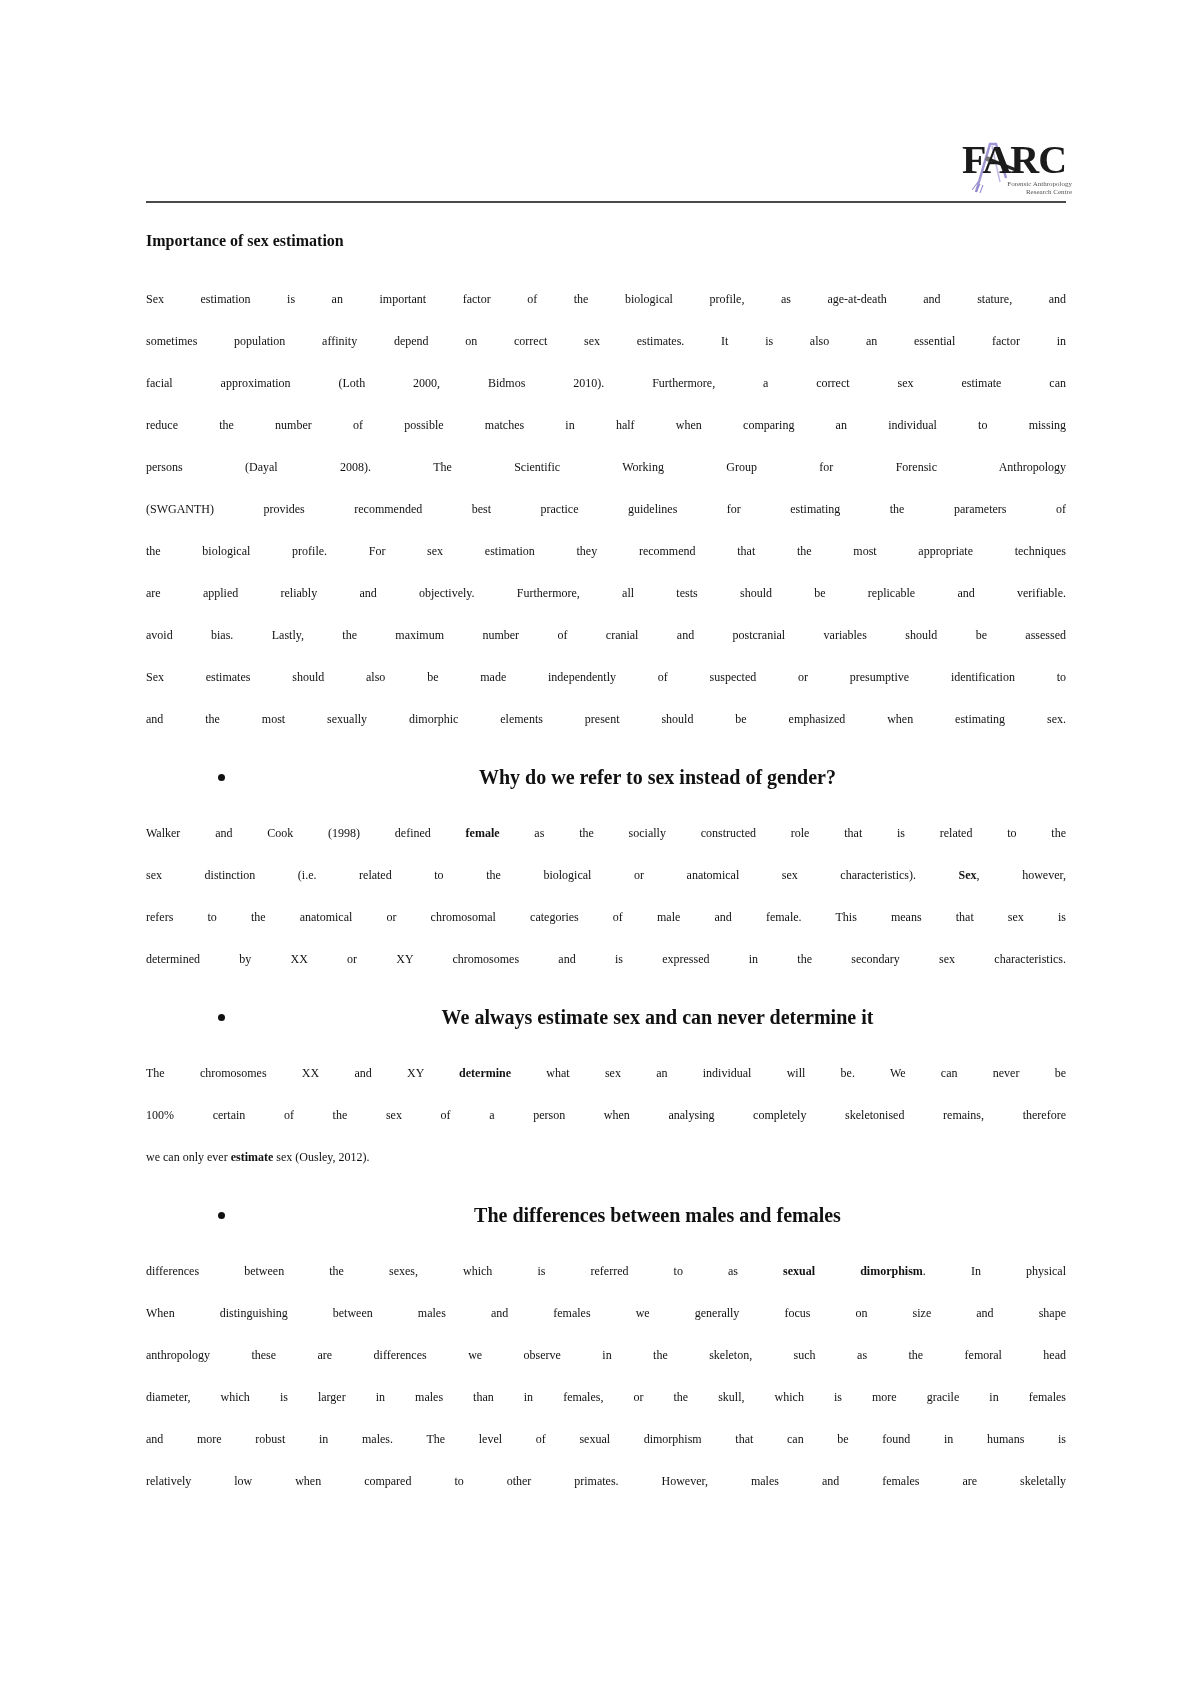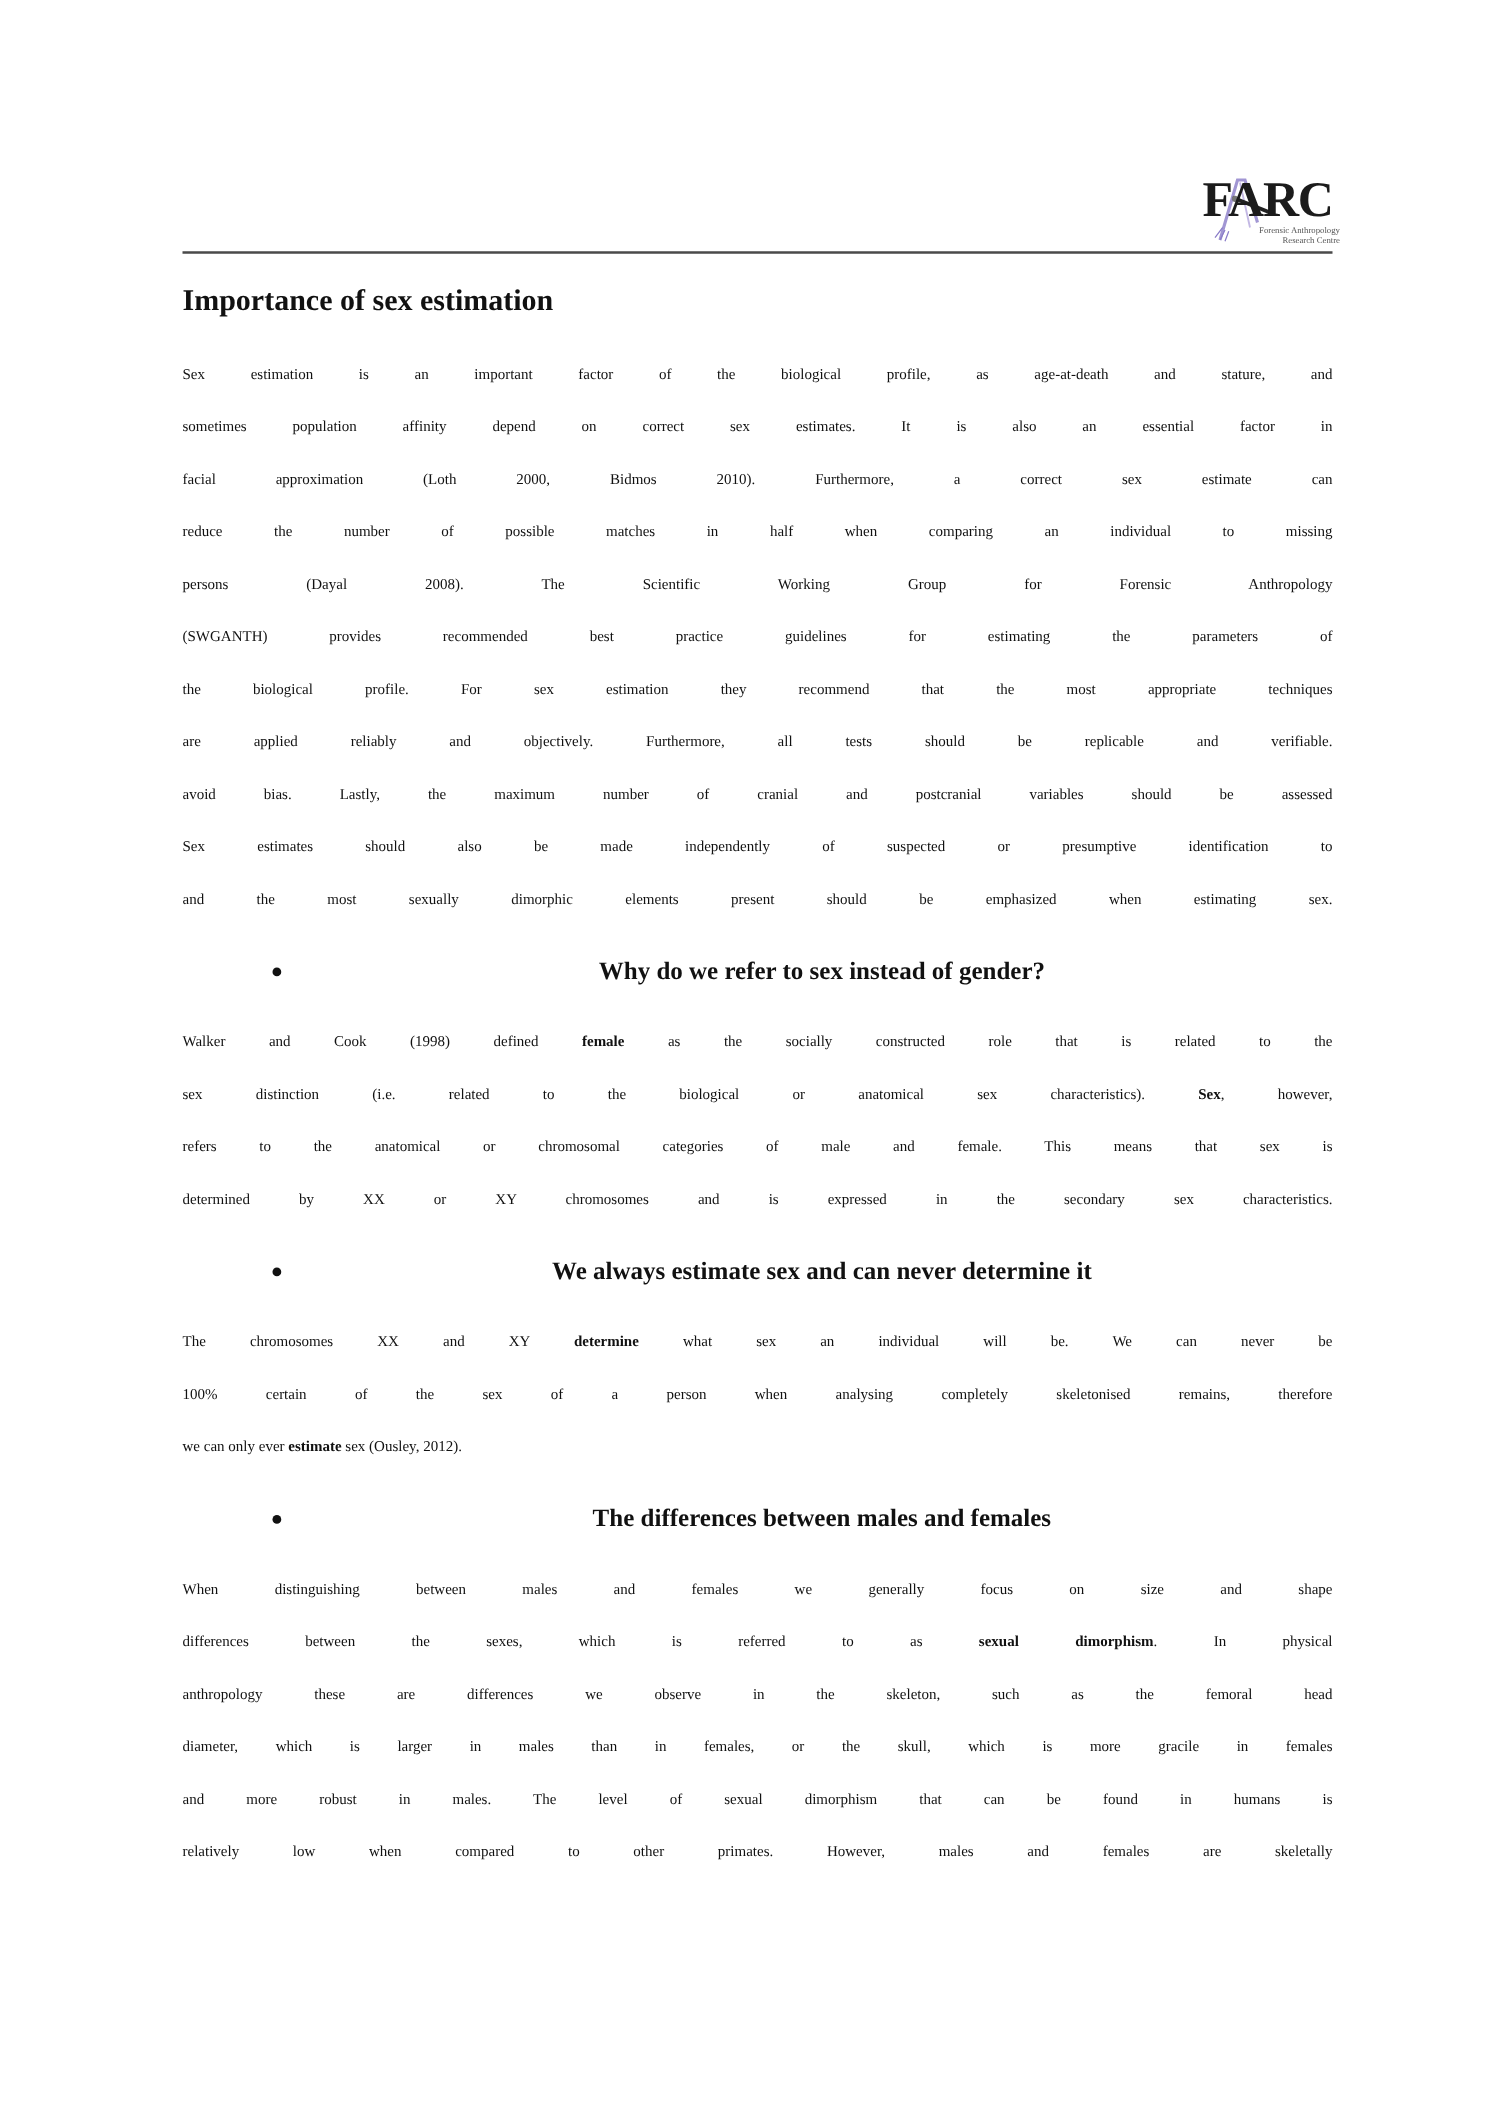--- a/index.html
+++ b/index.html
@@ -22,21 +22,21 @@
       position: absolute; left: 0; top: 0; font-size: 40px; font-weight: bold;
       color: #1b1b1b; letter-spacing: -1px; line-height: 44px; white-space: nowrap;
     }
     .logo-sub {
       position: absolute; left: 18px; top: 42px; width: 92px; font-size: 7px; line-height: 8px;
       color: #555; text-align: right; white-space: nowrap;
     }
     .logo-arm { position: absolute; left: 8px; top: 0; width: 50px; height: 56px; }
     .content { position: absolute; left: 146px; top: 226px; width: 920px; }
     .section-heading {
-      font-weight: bold; font-size: 24px; height: 30px; line-height: 30px; margin: 0;
+      font-weight: bold; font-size: 16px; height: 30px; line-height: 30px; margin: 0;
     }
     .para { margin: 0; }
     .line {
       display: block; font-size: 12px; line-height: 42px; height: 42px;
       text-align: justify; text-align-last: justify; white-space: nowrap;
     }
     .line.last { text-align-last: left; }
     .bullet-row {
       position: relative; height: 30px; line-height: 30px; font-size: 20px; font-weight: bold;
       padding-left: 103px;
@@ -114,22 +114,22 @@
       <span class="line last"><span>we can only ever </span><b>estimate</b><span> sex (Ousley, 2012).</span></span>
     </div>
 
     <div style="height:22px"></div>
     <div class="bullet-row">
       <span class="bullet-dot"></span>
       <span>The differences between males and females</span>
     </div>
     <div style="height:20px"></div>
     <div class="para">
+      <span class="line"><span>differences between the sexes, which is referred to as </span><b>sexual dimorphism</b><span>. In physical</span></span>
       <span class="line"><span>When distinguishing between males and females we generally focus on size and shape</span></span>
-      <span class="line"><span>differences between the sexes, which is referred to as </span><b>sexual dimorphism</b><span>. In physical</span></span>
       <span class="line"><span>anthropology these are differences we observe in the skeleton, such as the femoral head</span></span>
       <span class="line"><span>diameter, which is larger in males than in females, or the skull, which is more gracile in females</span></span>
       <span class="line"><span>and more robust in males.  The level of sexual dimorphism that can be found in humans is</span></span>
       <span class="line"><span>relatively low when compared to other primates. However, males and females are skeletally</span></span>
     </div>
 
   </div>
 </div>
 
 </body></html>

